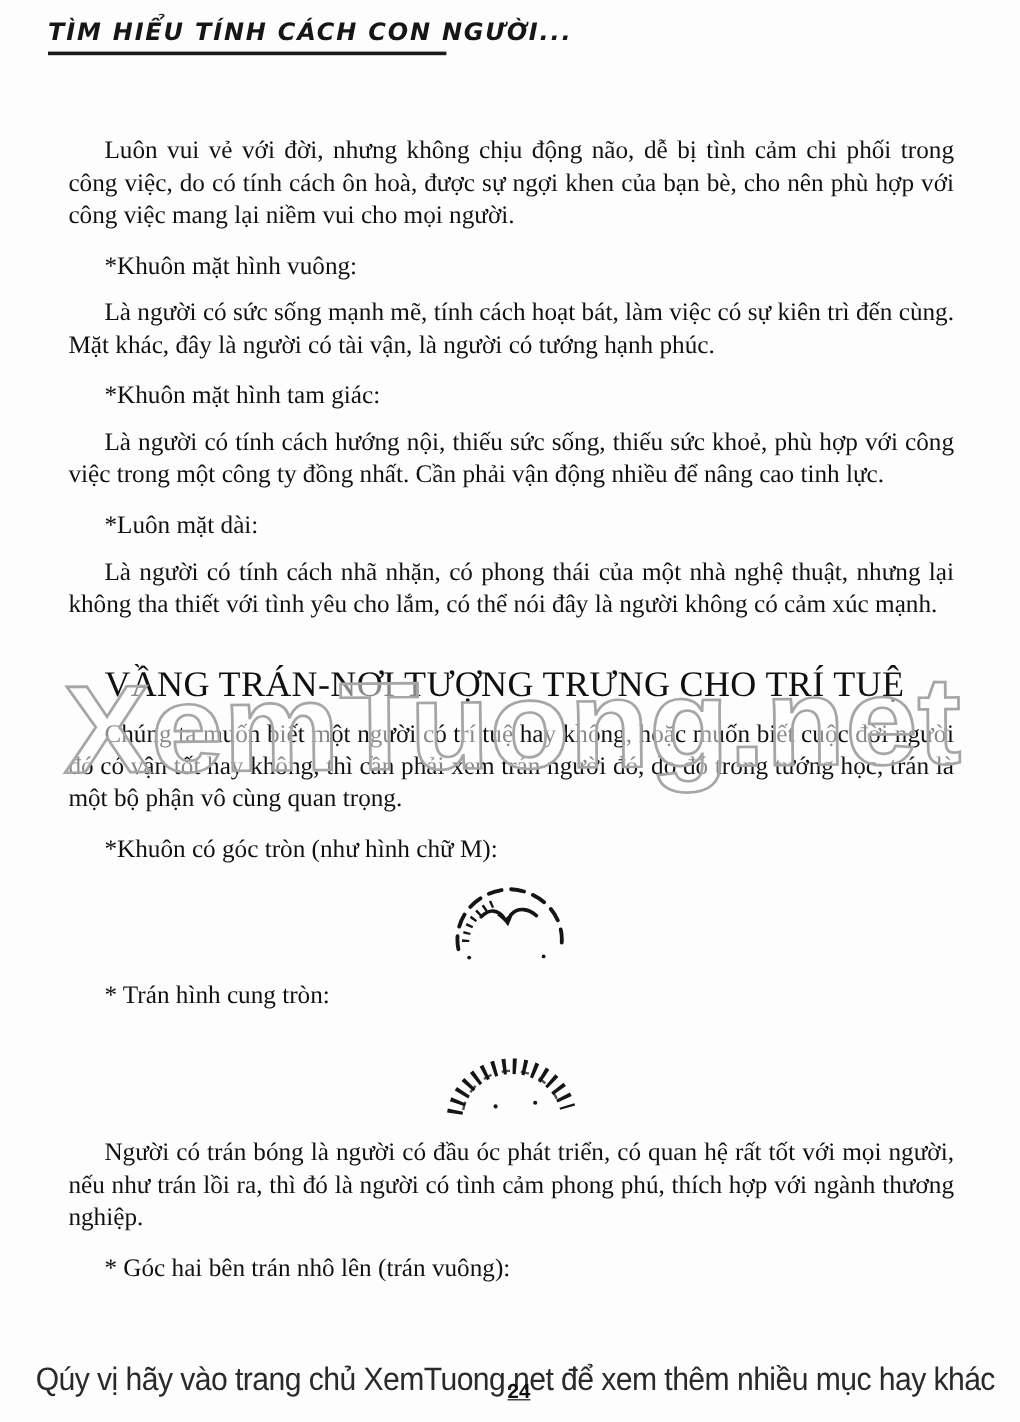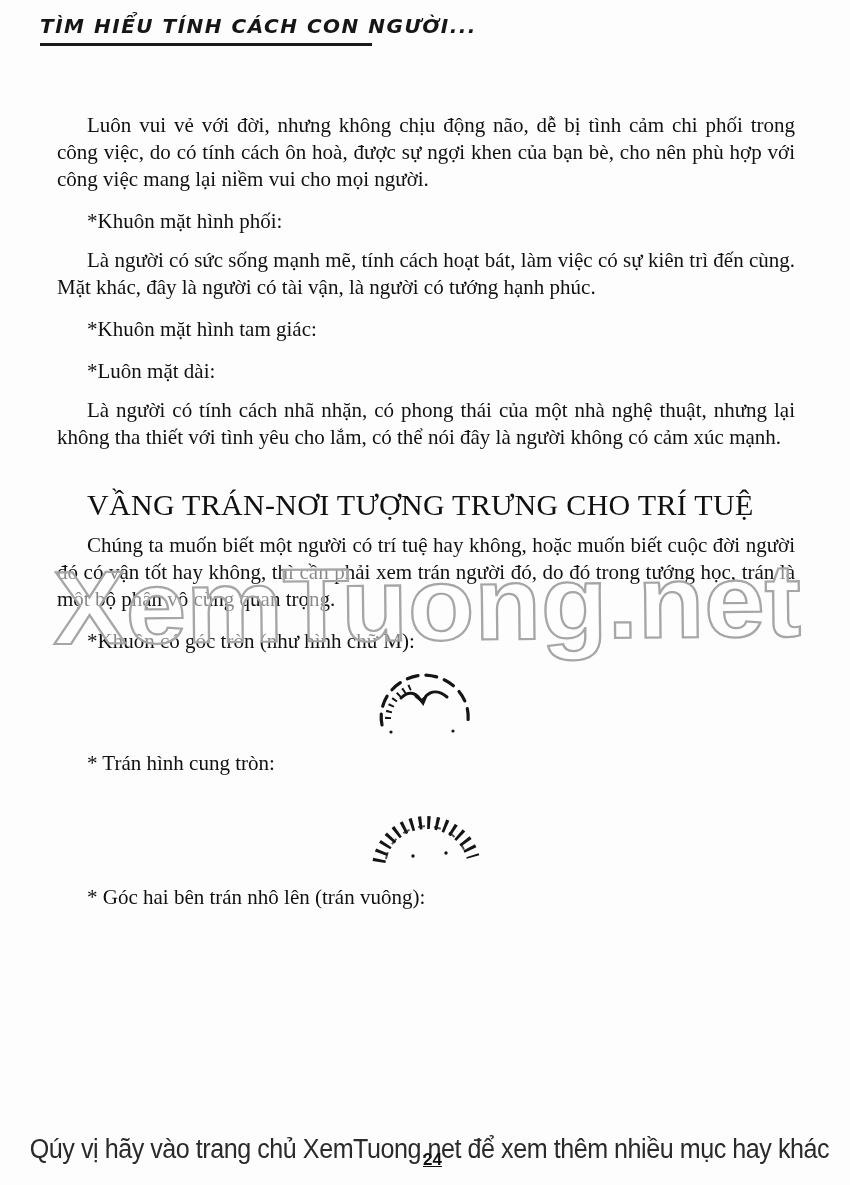--- a/index.html
+++ b/index.html
@@ -74,24 +74,25 @@
 <body>
 
 <div class="page">
 
   <div class="running-head">TÌM HIỂU TÍNH CÁCH CON NGƯỜI...</div>
 
   <div class="body-copy">
 
     <p class="para">Luôn vui vẻ với đời, nhưng không chịu động não, dễ bị tình cảm chi phối trong công việc, do có tính cách ôn hoà, được sự ngợi khen của bạn bè, cho nên phù hợp với công việc mang lại niềm vui cho mọi người.</p>
 
-    <p class="sub-head">*Khuôn mặt hình phối:</p>
+    <p class="sub-head">*Khuôn mặt hình vuông:</p>
     <p class="para">Là người có sức sống mạnh mẽ, tính cách hoạt bát, làm việc có sự kiên trì đến cùng. Mặt khác, đây là người có tài vận, là người có tướng hạnh phúc.</p>
 
     <p class="sub-head">*Khuôn mặt hình tam giác:</p>
+    <p class="para">Là người có tính cách hướng nội, thiếu sức sống, thiếu sức khoẻ, phù hợp với công việc trong một công ty đồng nhất. Cần phải vận động nhiều để nâng cao tinh lực.</p>
 
     <p class="sub-head">*Luôn mặt dài:</p>
     <p class="para">Là người có tính cách nhã nhặn, có phong thái của một nhà nghệ thuật, nhưng lại không tha thiết với tình yêu cho lắm, có thể nói đây là người không có cảm xúc mạnh.</p>
 
     <p class="section-title">VẦNG TRÁN-NƠI TƯỢNG TRƯNG CHO TRÍ TUỆ</p>
     <p class="para">Chúng ta muốn biết một người có trí tuệ hay không, hoặc muốn biết cuộc đời người đó có vận tốt hay không, thì cần phải xem trán người đó, do đó trong tướng học, trán là một bộ phận vô cùng quan trọng.</p>
 
     <p class="sub-head">*Khuôn có góc tròn (như hình chữ M):</p>
 
     <svg class="illus" width="110" height="68" viewBox="0 0 110 68">
@@ -106,20 +107,21 @@
 
     <p class="sub-head">* Trán hình cung tròn:</p>
 
     <svg class="illus2" width="120" height="80" viewBox="0 0 120 80">
       <path d="M 13,73 A 48 46 0 0 1 107,68" fill="none" stroke="#151515" stroke-width="13" stroke-dasharray="3 5.5" stroke-linecap="butt"></path>
       <path d="M 20,70 A 41 39 0 0 1 100,66" fill="none" stroke="#151515" stroke-width="2" stroke-dasharray="7 9" opacity="0.75"></path>
       <circle cx="47" cy="67" r="1.7" fill="#151515"></circle>
       <circle cx="80" cy="64" r="1.7" fill="#151515"></circle>
     </svg>
 
+    <p class="para">Người có trán bóng là người có đầu óc phát triển, có quan hệ rất tốt với mọi người, nếu như trán lồi ra, thì đó là người có tình cảm phong phú, thích hợp với ngành thương nghiệp.</p>
 
     <p class="sub-head">* Góc hai bên trán nhô lên (trán vuông):</p>
 
   </div>
 
   <svg class="watermark" viewBox="0 0 760 136">
     <text x="5" y="104" textLength="748" lengthAdjust="spacingAndGlyphs">XemTuong.net</text>
   </svg>
 
   <div class="footer-line">Qúy vị hãy vào trang chủ XemTuong.net để xem thêm nhiều mục hay khác</div>

